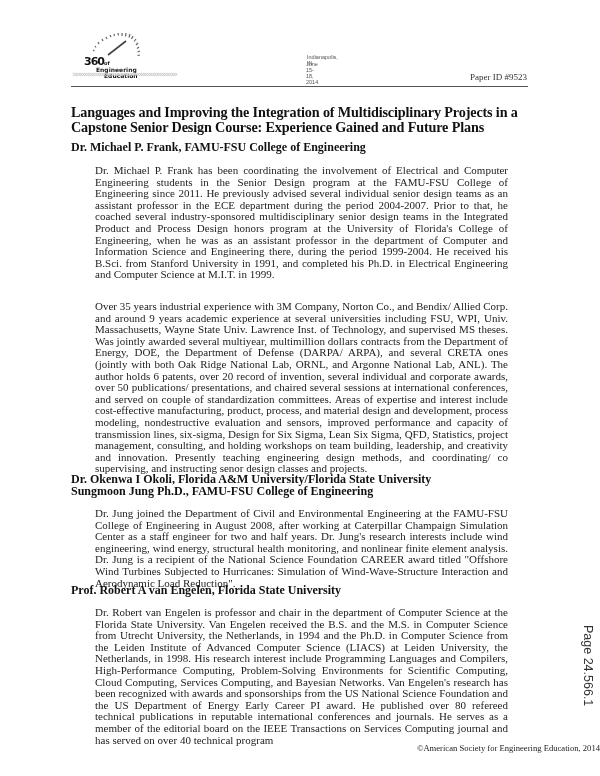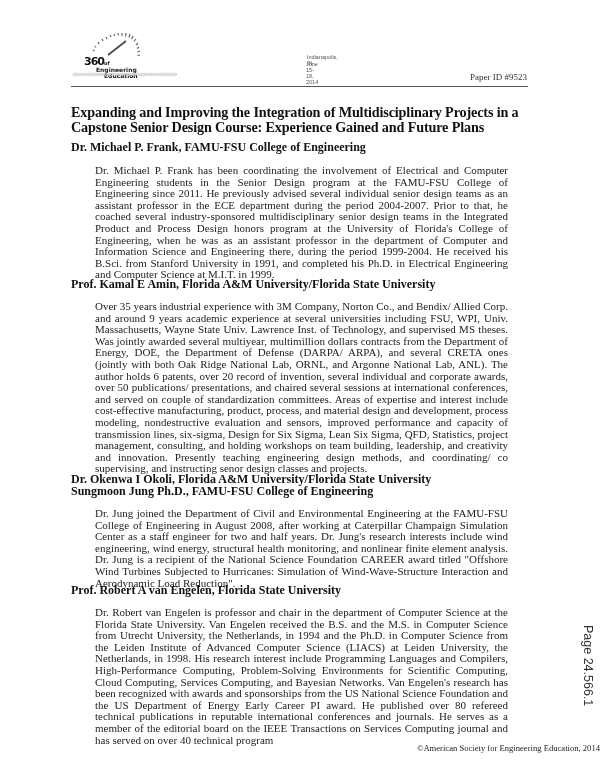--- a/index.html
+++ b/index.html
@@ -97,26 +97,25 @@
     </svg>
   </div>
 
   <div class="chevrons">›››››››››››››››››››››››››››››››››››››››››››››››››››››››</div>
 
   <div class="conf-loc">Indianapolis, IN</div>
   <div class="conf-date">June 15-18, 2014</div>
   <div class="paper-id">Paper ID #9523</div>
   <div class="header-rule"></div>
 
-  <div class="title">Expanding and Improving the Integration of Multidisciplinary Projects in a Capstone Senior Design Course: Experience Gained and Future Plans</div>
+  <div class="title">Languages and Improving the Integration of Multidisciplinary Projects in a Capstone Senior Design Course: Experience Gained and Future Plans</div>
 
   <div class="author" style="left:71px; top:142px;">Dr. Michael P. Frank, FAMU-FSU College of Engineering</div>
   <div class="bio" style="top:165px;">Dr. Michael P. Frank has been coordinating the involvement of Electrical and Computer Engineering students in the Senior Design program at the FAMU-FSU College of Engineering since 2011. He previously advised several individual senior design teams as an assistant professor in the ECE department during the period 2004-2007. Prior to that, he coached several industry-sponsored multidisciplinary senior design teams in the Integrated Product and Process Design honors program at the University of Florida's College of Engineering, when he was as an assistant professor in the department of Computer and Information Science and Engineering there, during the period 1999-2004. He received his B.Sci. from Stanford University in 1991, and completed his Ph.D. in Electrical Engineering and Computer Science at M.I.T. in 1999.</div>
 
-  <div class="author" style="left:71px; top:279px;">Prof. Kamal E Amin, Florida A&amp;M University/Florida State University</div>
   <div class="bio" style="top:301px;">Over 35 years industrial experience with 3M Company, Norton Co., and Bendix/ Allied Corp. and around 9 years academic experience at several universities including FSU, WPI, Univ. Massachusetts, Wayne State Univ. Lawrence Inst. of Technology, and supervised MS theses. Was jointly awarded several multiyear, multimillion dollars contracts from the Department of Energy, DOE, the Department of Defense (DARPA/ ARPA), and several CRETA ones (jointly with both Oak Ridge National Lab, ORNL, and Argonne National Lab, ANL). The author holds 6 patents, over 20 record of invention, several individual and corporate awards, over 50 publications/ presentations, and chaired several sessions at international conferences, and served on couple of standardization committees. Areas of expertise and interest include cost-effective manufacturing, product, process, and material design and development, process modeling, nondestructive evaluation and sensors, improved performance and capacity of transmission lines, six-sigma, Design for Six Sigma, Lean Six Sigma, QFD, Statistics, project management, consulting, and holding workshops on team building, leadership, and creativity and innovation. Presently teaching engineering design methods, and coordinating/ co supervising, and instructing senor design classes and projects.</div>
 
   <div class="author" style="left:71px; top:474px;">Dr. Okenwa I Okoli, Florida A&amp;M University/Florida State University</div>
   <div class="author" style="left:71px; top:486px;">Sungmoon Jung Ph.D., FAMU-FSU College of Engineering</div>
   <div class="bio" style="top:508px;">Dr. Jung joined the Department of Civil and Environmental Engineering at the FAMU-FSU College of Engineering in August 2008, after working at Caterpillar Champaign Simulation Center as a staff engineer for two and half years. Dr. Jung's research interests include wind engineering, wind energy, structural health monitoring, and nonlinear finite element analysis. Dr. Jung is a recipient of the National Science Foundation CAREER award titled "Offshore Wind Turbines Subjected to Hurricanes: Simulation of Wind-Wave-Structure Interaction and Aerodynamic Load Reduction".</div>
 
   <div class="author" style="left:71px; top:585px;">Prof. Robert A van Engelen, Florida State University</div>
   <div class="bio" style="top:607px;">Dr. Robert van Engelen is professor and chair in the department of Computer Science at the Florida State University. Van Engelen received the B.S. and the M.S. in Computer Science from Utrecht University, the Netherlands, in 1994 and the Ph.D. in Computer Science from the Leiden Institute of Advanced Computer Science (LIACS) at Leiden University, the Netherlands, in 1998. His research interest include Programming Languages and Compilers, High-Performance Computing, Problem-Solving Environments for Scientific Computing, Cloud Computing, Services Computing, and Bayesian Networks. Van Engelen's research has been recognized with awards and sponsorships from the US National Science Foundation and the US Department of Energy Early Career PI award. He published over 80 refereed technical publications in reputable international conferences and journals. He serves as a member of the editorial board on the IEEE Transactions on Services Computing journal and has served on over 40 technical program</div>
 
   <div class="footer">©American Society for Engineering Education, 2014</div>

